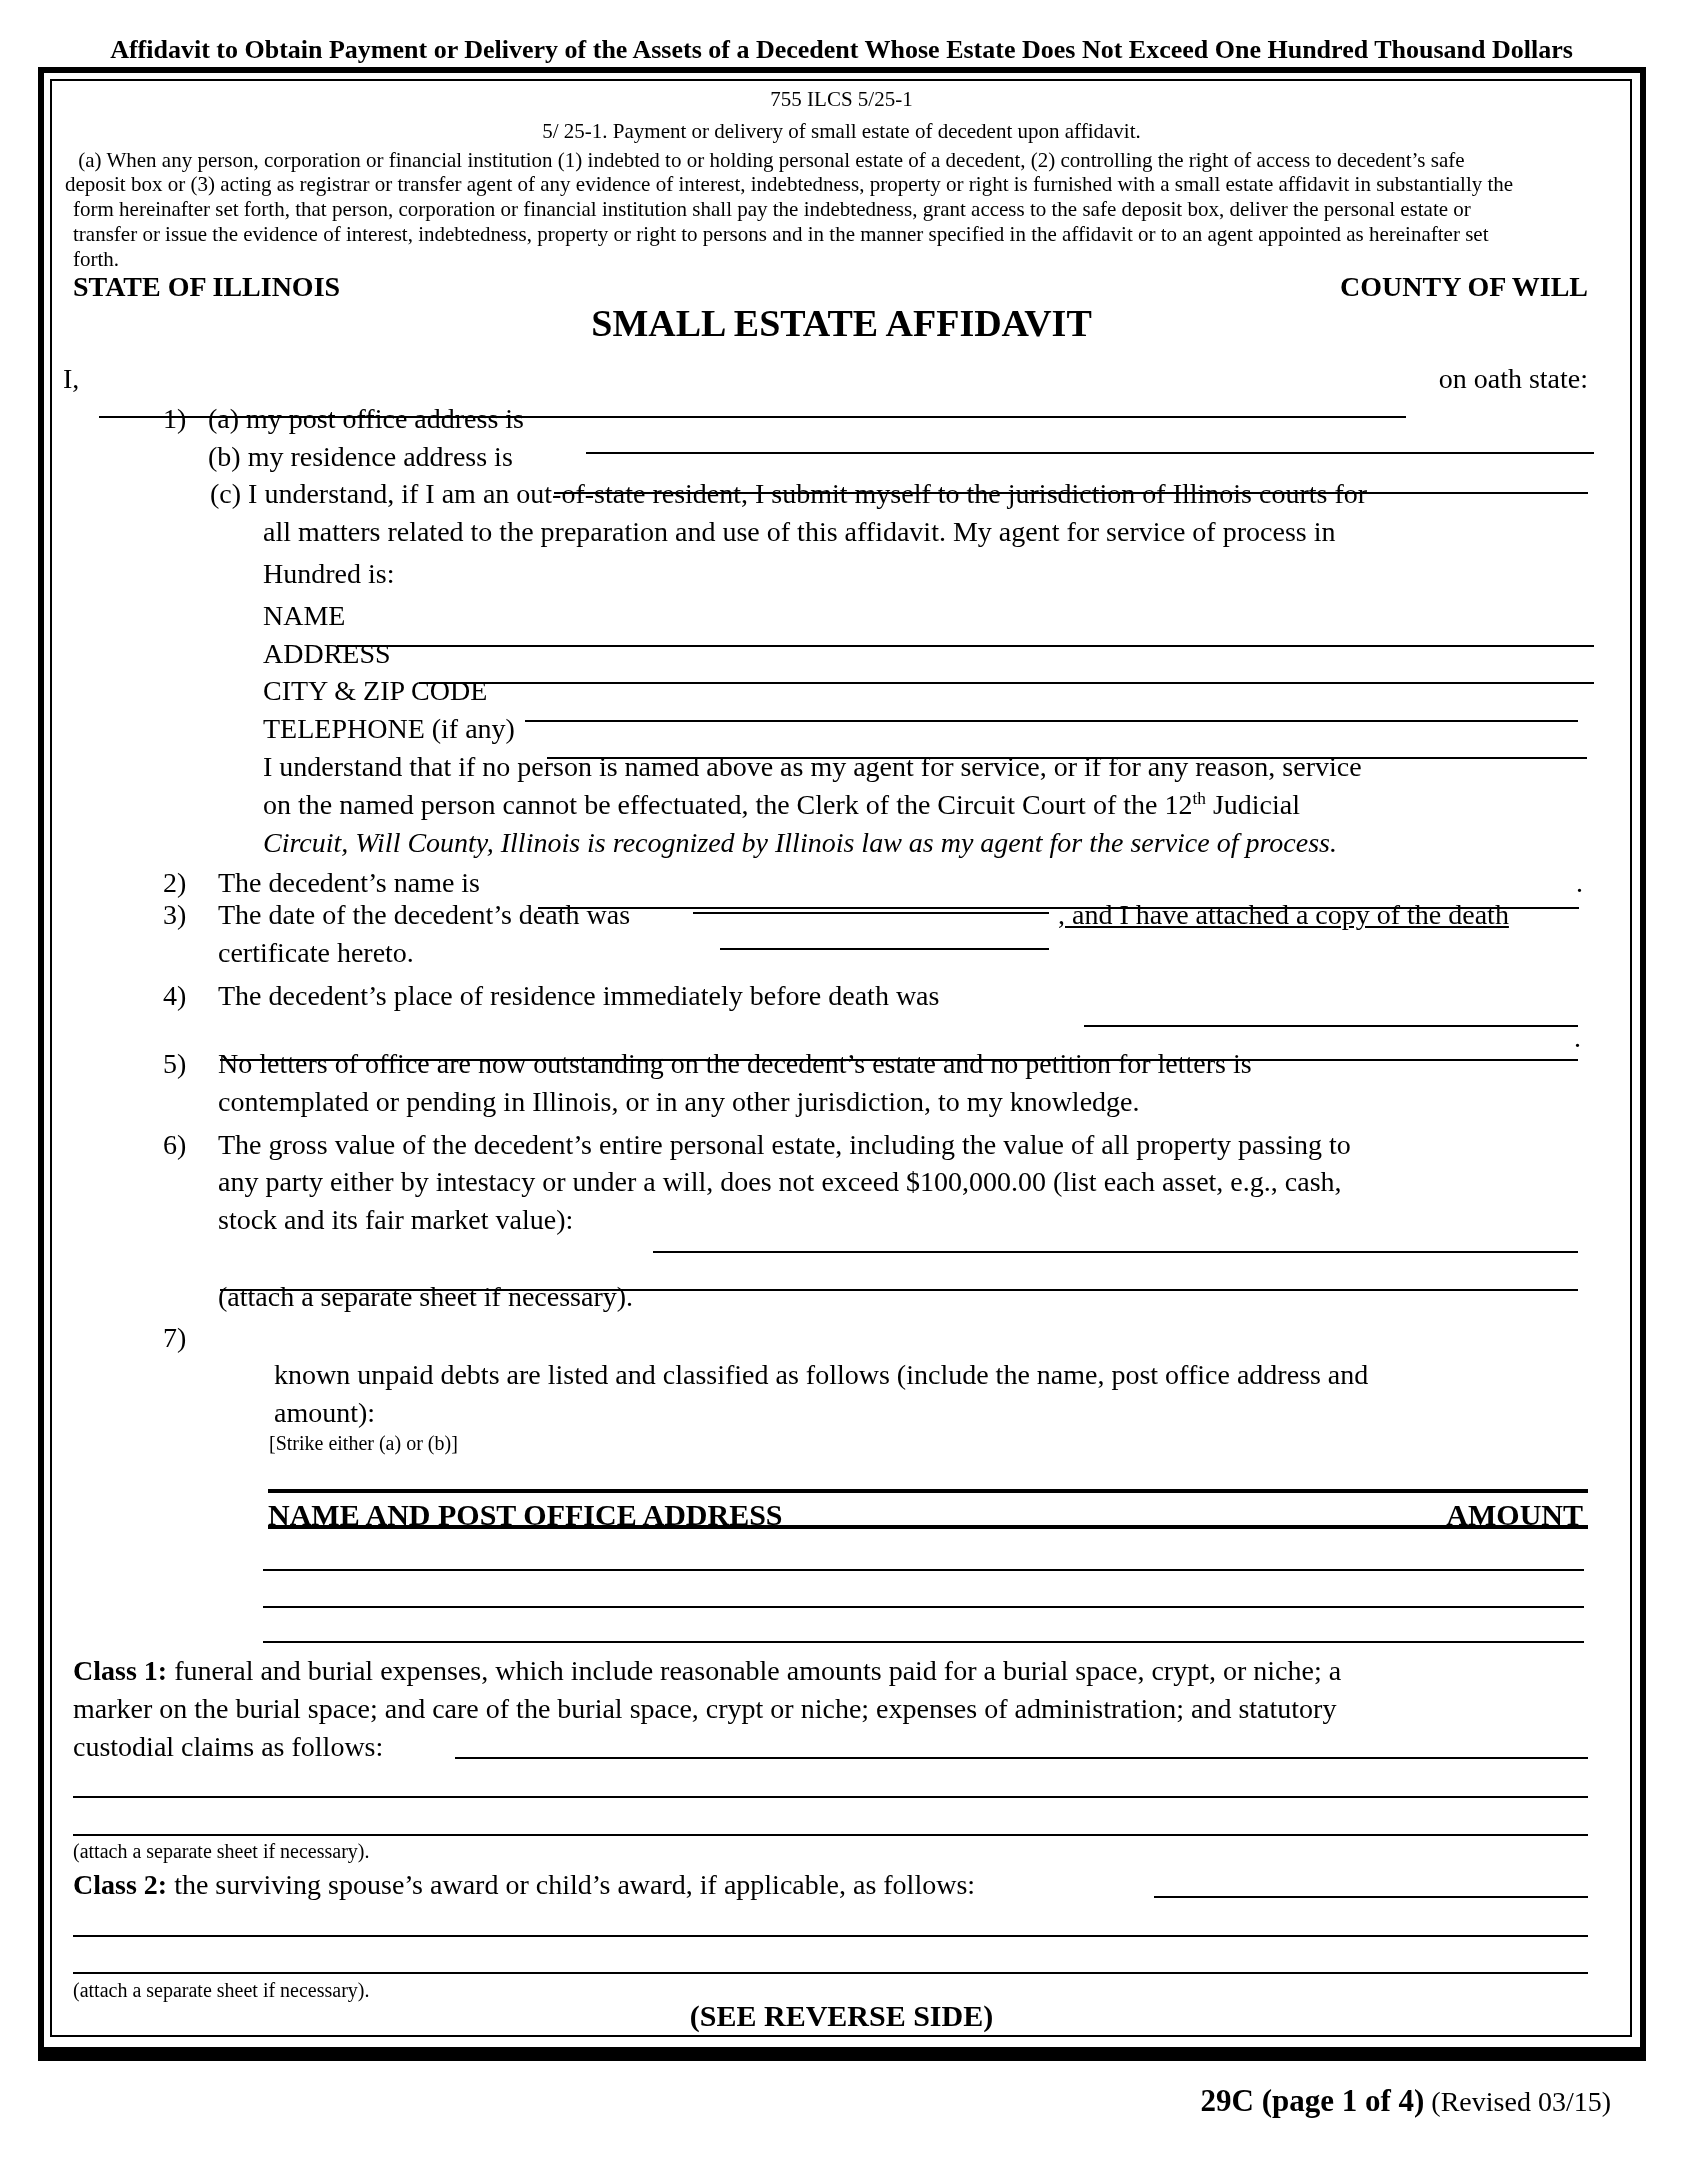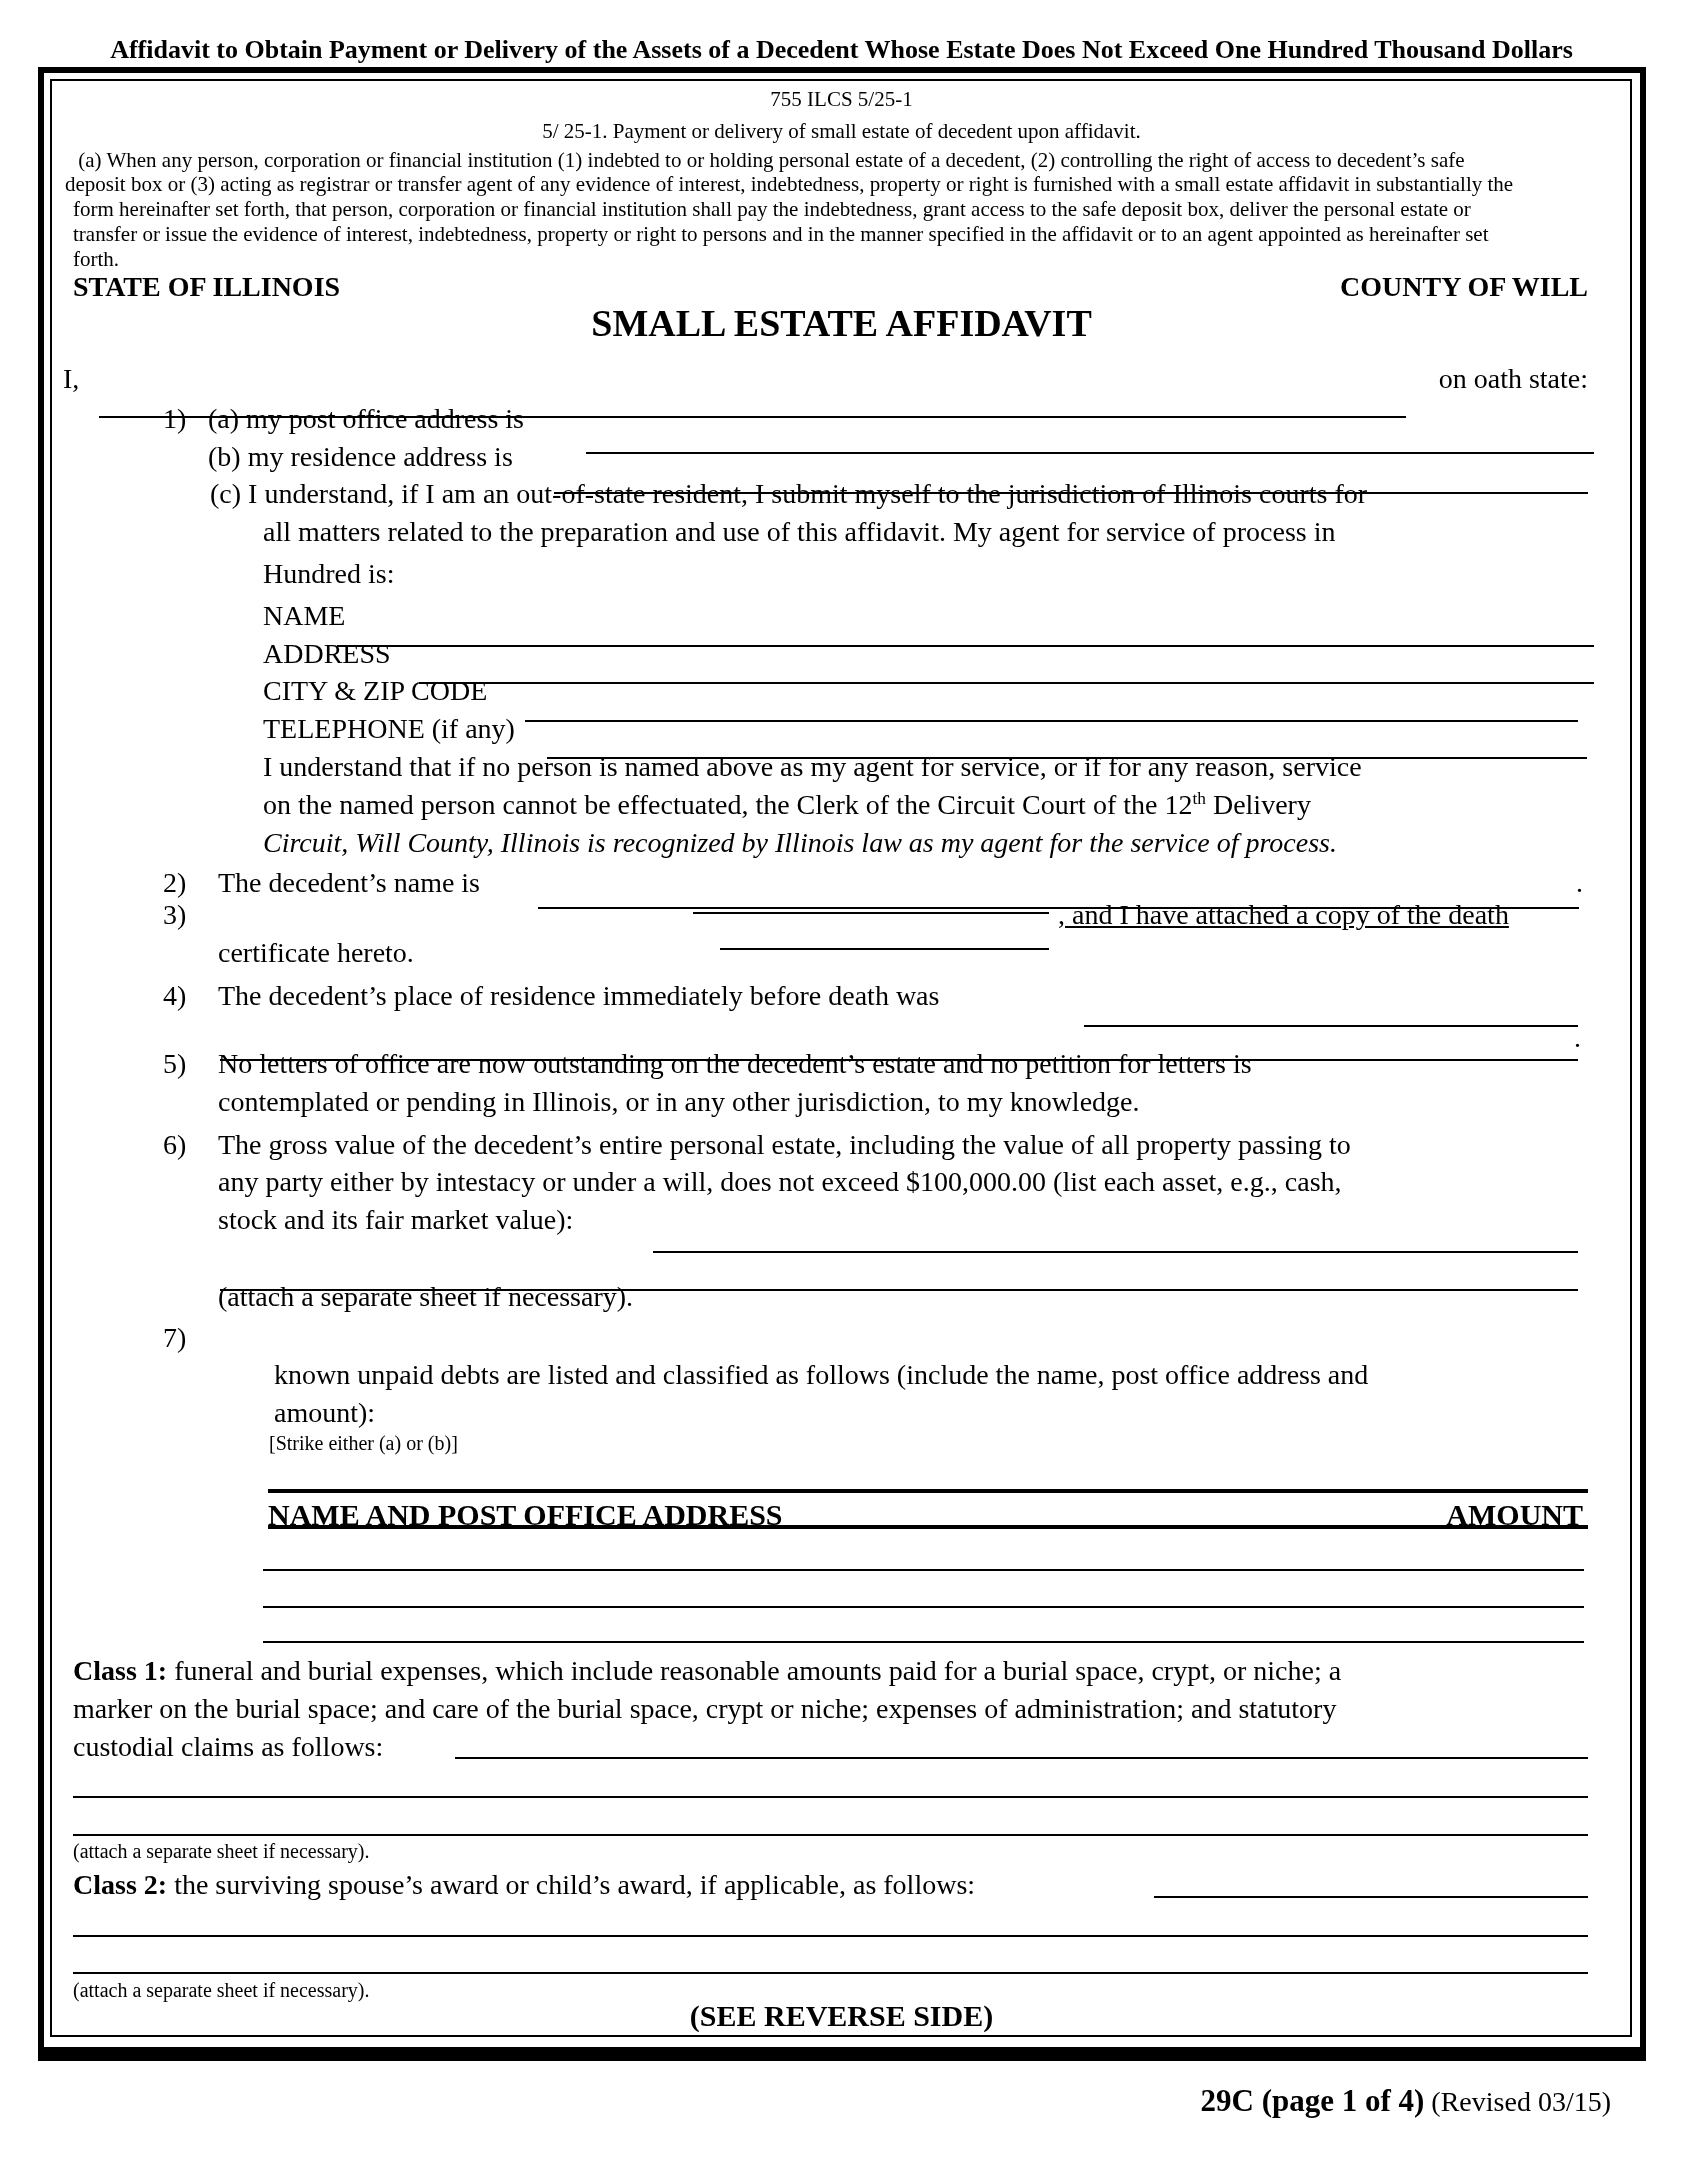--- a/index.html
+++ b/index.html
@@ -60,28 +60,29 @@
   <div class="t" style="top:598px;left:263px;">NAME</div>
   <div class="t" style="top:636px;left:263px;">ADDRESS</div>
   <div class="hl" style="top:645px;left:337px;width:1257px;"></div>
   <div class="t" style="top:673px;left:263px;">CITY &amp; ZIP CODE</div>
   <div class="hl" style="top:682px;left:419px;width:1175px;"></div>
   <div class="t" style="top:711px;left:263px;">TELEPHONE (if any)</div>
   <div class="hl" style="top:720px;left:525px;width:1053px;"></div>
 
   <div class="t" style="top:749px;left:263px;">I understand that if no person is named above as my agent for service, or if for any reason, service</div>
   <div class="hl" style="top:757px;left:547px;width:1040px;"></div>
-  <div class="t" style="top:787px;left:263px;"><span>on the named person cannot be effectuated, the Clerk of the Circuit Court of the 12</span><sup>th</sup><span> Delivery</span></div>
+  <div class="t" style="top:787px;left:263px;"><span>on the named person cannot be effectuated, the Clerk of the Circuit Court of the 12</span><sup>th</sup><span> Judicial</span></div>
   <div class="t" style="top:825px;left:263px;font-style:italic;">Circuit, Will County, Illinois is recognized by Illinois law as my agent for the service of process.</div>
 
   <div class="t" style="top:865px;left:163px;">2)</div>
   <div class="t" style="top:865px;left:218px;">The decedent’s name is</div>
   <div class="t" style="top:865px;left:1576px;">.</div>
 
   <div class="t" style="top:897px;left:163px;">3)</div>
+  <div class="t" style="top:897px;left:218px;">The date of the decedent’s death was</div>
   <div class="t" style="top:897px;left:1058px;text-decoration:underline;">, and I have attached a copy of the death</div>
   <div class="hl" style="top:907px;left:538px;width:1041px;"></div>
   <div class="hl" style="top:912px;left:693px;width:356px;"></div>
   <div class="t" style="top:935px;left:218px;">certificate hereto.</div>
   <div class="hl" style="top:948px;left:720px;width:329px;"></div>
 
   <div class="t" style="top:978px;left:163px;">4)</div>
   <div class="t" style="top:978px;left:218px;">The decedent’s place of residence immediately before death was</div>
   <div class="hl" style="top:1025px;left:1084px;width:494px;"></div>
   <div class="t" style="top:1020px;left:1574px;">.</div>

